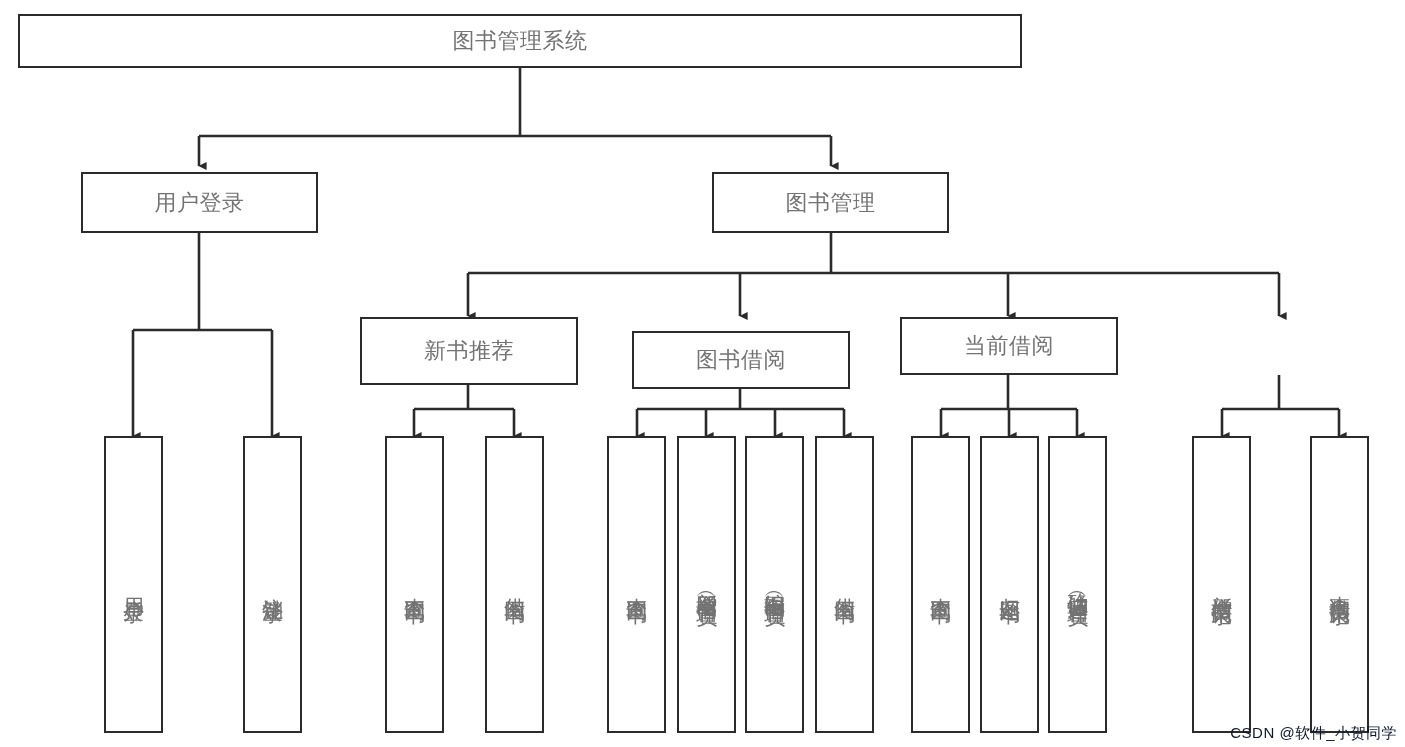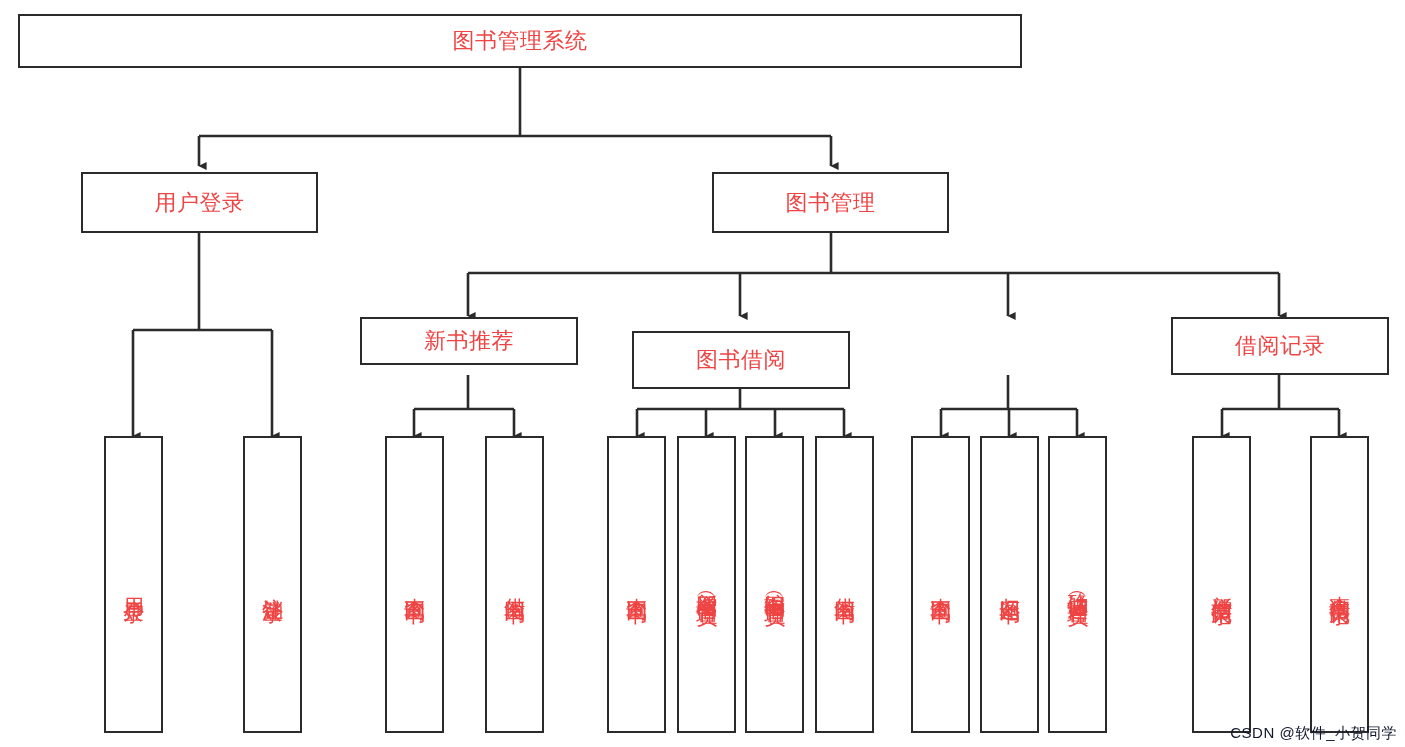--- a/index.html
+++ b/index.html
@@ -33,21 +33,21 @@
     display: flex;
     align-items: center;
     justify-content: center;
     color: #1a1a1a;
   }
   .node .label {
     font-size: 21px;
     line-height: 1.06;
     letter-spacing: 0.5px;
     white-space: nowrap;
-    color: #ef4444;
+    color: #737373;
   }
   .node.vertical .label {
     writing-mode: vertical-rl;
     text-orientation: upright;
     letter-spacing: 2px;
     font-size: 21px;
     white-space: nowrap;
   }
   .node.root .label { font-size: 22px; }
   .node.level2 .label { font-size: 22px; }
@@ -122,32 +122,32 @@
   </div>
 
   <div class="node level2" style="left:81px; top:172px; width:237px; height:61px;">
     <span class="label">用户登录</span>
   </div>
 
   <div class="node level2" style="left:712px; top:172px; width:237px; height:61px;text-align:right;">
     <span class="label">图书管理</span>
   </div>
 
-  <div class="node level2" style="left:360px; top:317px; width:218px; height:48px;">
+  <div class="node level2" style="left:360px; top:317px; width:218px; height:68px;">
     <span class="label">新书推荐</span>
   </div>
 
   <div class="node level2" style="left:632px; top:331px; width:218px; height:58px;">
     <span class="label">图书借阅</span>
   </div>
 
-
-  <div class="node level2" style="left:1171px; top:317px; width:218px; height:58px;">
-    <span class="label">借阅记录</span>
-  </div>
+  <div class="node level2" style="left:900px; top:317px; width:218px; height:58px;">
+    <span class="label">当前借阅</span>
+  </div>
+
 
   <div class="node vertical" style="left:104px; top:436px; width:59px; height:297px;">
     <span class="label">用户登录</span>
   </div>
 
   <div class="node vertical" style="left:243px; top:436px; width:59px; height:297px;">
     <span class="label">注销登录</span>
   </div>
 
   <div class="node vertical" style="left:385px; top:436px; width:59px; height:297px;">

